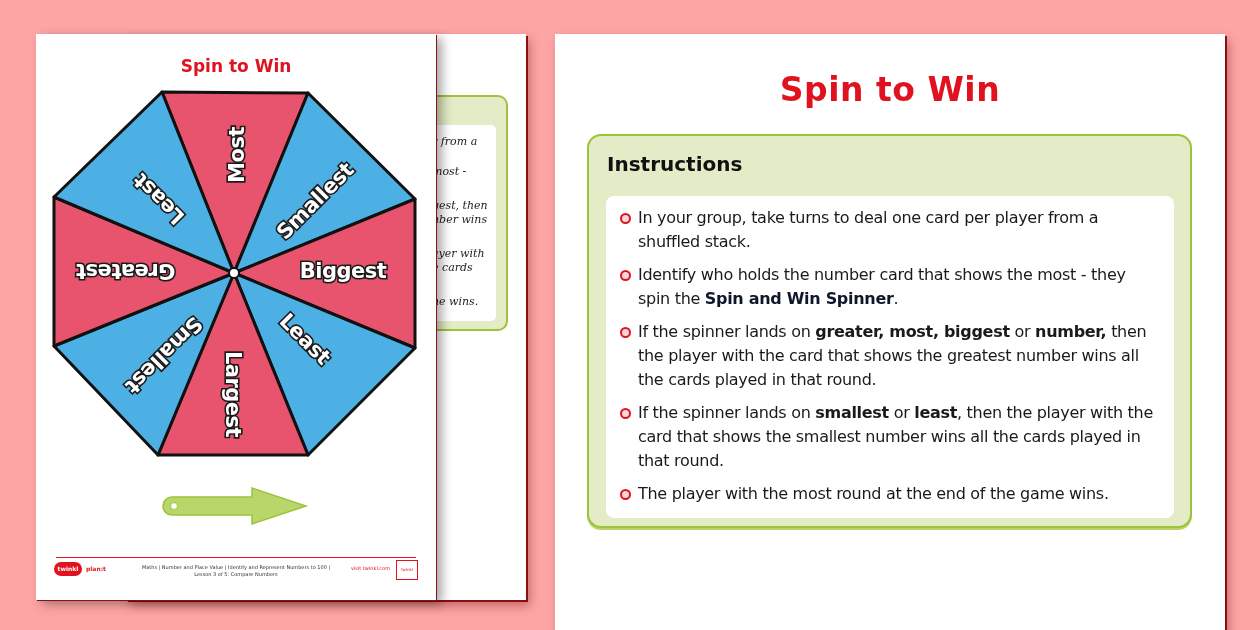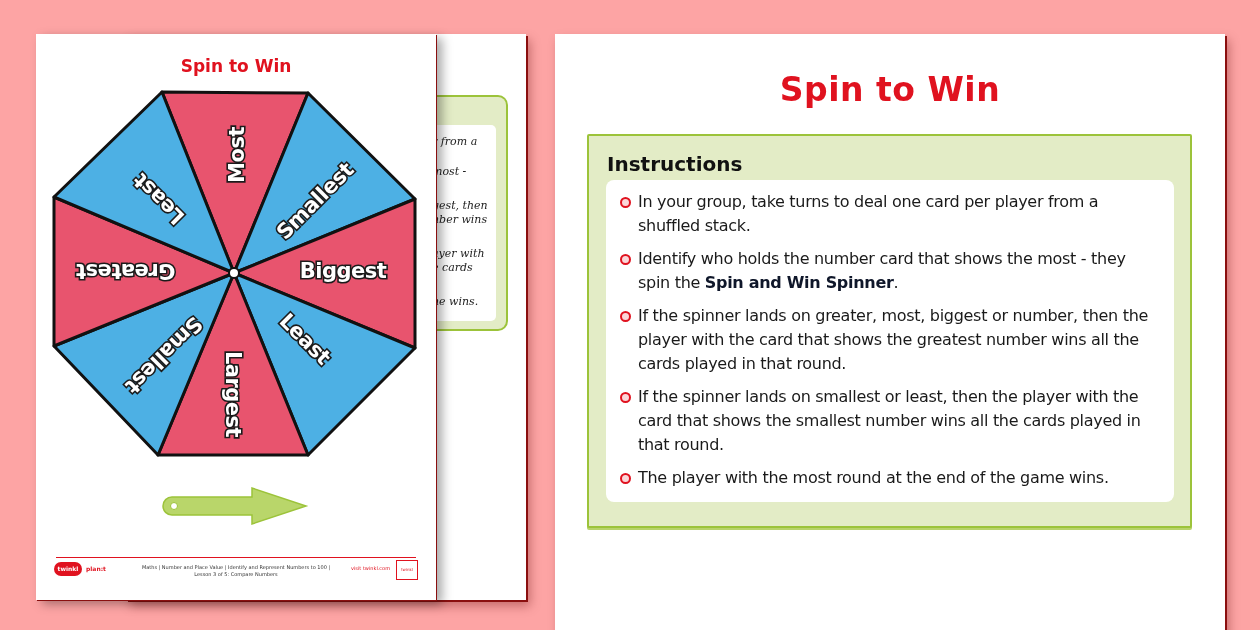--- a/index.html
+++ b/index.html
@@ -19,27 +19,27 @@
   .wheel-label { font-family: "DejaVu Sans", sans-serif; font-weight: bold; font-size: 21px; fill: #fff; stroke: #1b1b1b; stroke-width: 3.2px; paint-order: stroke; letter-spacing: -0.5px; }
 
   .footer-line { position: absolute; left: 20px; top: 523px; width: 360px; height: 1px; background: #e0121f; }
   .footer-text { position: absolute; left: 100px; top: 530px; width: 200px; text-align: center; font-size: 5px; line-height: 7px; color: #333; }
   .twinkl-logo { position: absolute; left: 18px; top: 528px; width: 28px; height: 14px; background: #e0121f; border-radius: 7px; color: #fff; font-size: 6px; font-weight: bold; text-align: center; line-height: 14px; }
   .planit { position: absolute; left: 50px; top: 531px; font-size: 6px; color: #e0121f; font-weight: bold; }
   .visit { position: absolute; left: 315px; top: 531px; font-size: 5px; color: #e0121f; }
   .badge { position: absolute; left: 360px; top: 526px; width: 20px; height: 18px; border: 1px solid #e0121f; font-size: 4px; color: #e0121f; text-align: center; line-height: 18px; }
 
   .right-title { position: absolute; left: 0; width: 670px; top: 36px; text-align: center; color: #e0121f; font-weight: bold; font-size: 33px; letter-spacing: 0.5px; }
-  .instr-box { position: absolute; left: 32px; top: 100px; width: 601px; height: 390px; background: #e3ecc6; border: 2px solid #9cc33a; border-radius: 2px; box-shadow: 0 2px 0 #b8d36a; }
+  .instr-box { position: absolute; left: 32px; top: 100px; width: 601px; height: 390px; background: #e3ecc6; border: 2px solid #9cc33a; border-radius: 14px; box-shadow: 0 2px 0 #b8d36a; }
   .instr-heading { position: absolute; left: 18px; top: 16px; font-weight: bold; font-size: 20px; color: #111; }
-  .instr-inner { position: absolute; left: 17px; top: 44px; width: 568px; height: 322px; background: #fff; border-radius: 8px; }
+  .instr-inner { position: absolute; left: 17px; top: 60px; width: 568px; height: 322px; background: #fff; border-radius: 8px; }
   .instr-list { list-style: none; margin: 0; padding: 10px 20px 0 14px; }
   .instr-item { position: relative; padding-left: 18px; font-size: 16px; line-height: 24px; color: #1a1a1a; margin-bottom: 9px; font-family: "DejaVu Sans", sans-serif; letter-spacing: -0.3px; }
   .bullet { position: absolute; left: 0; top: 7px; width: 7px; height: 7px; border: 2px solid #e0121f; border-radius: 50%; background: #fbd7d9; }
-  .b { font-weight: normal; }
+  .b { font-weight: bold; }
   .link { font-weight: bold; color: #0f172a; }
 </style>
 </head>
 <body>
 
 <div id="back-page" class="page">
   <div class="back-box">
     <div class="back-inner">
       <span class="back-line" style="top:10px">r from a</span>
       <span class="back-line" style="top:40px">most -</span>

